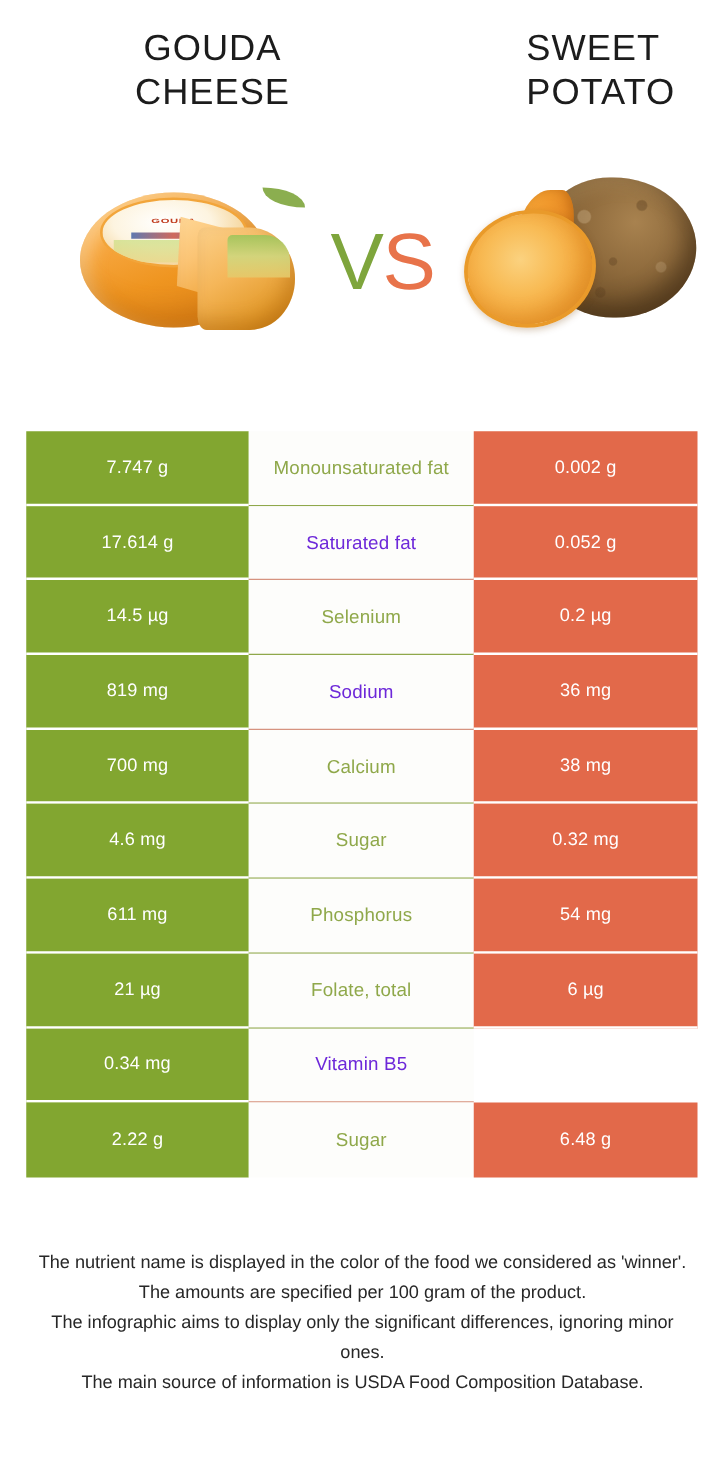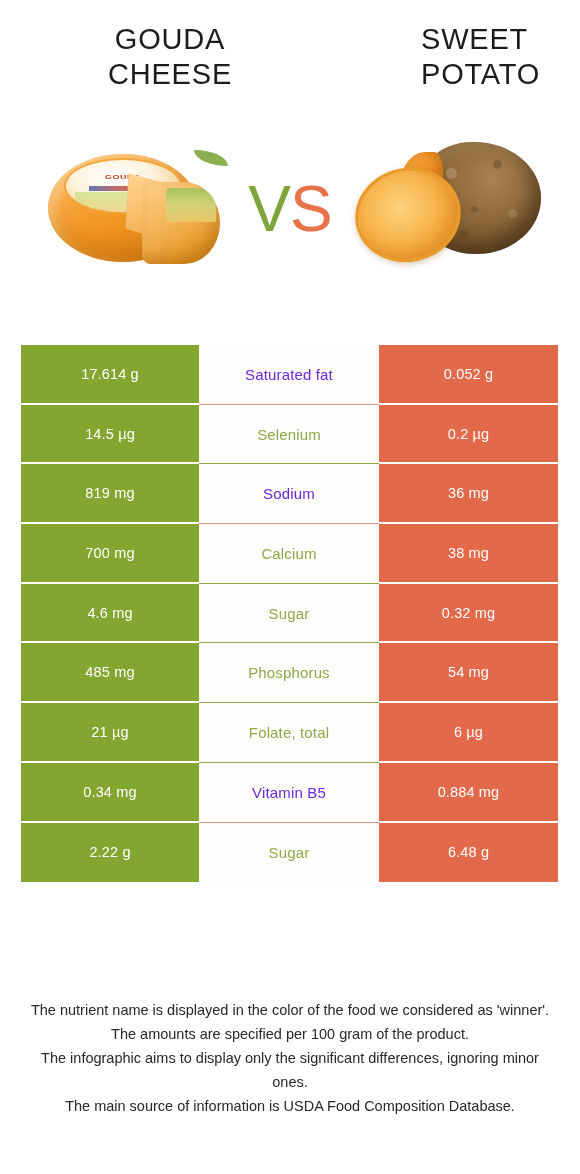--- a/index.html
+++ b/index.html
@@ -37,21 +37,21 @@
     text-transform: uppercase;
     font-family: "Liberation Sans", sans-serif;
   }
   .food-title.left  { left: 80px;  width: 180px; text-align: center; }
   .food-title.right { left: 405px; width: 175px; text-align: left; margin-left: 16px; }
 
   
   .hero {
     position: absolute;
     top: 118px;
-    left: 0;
+    left: 16px;
     width: 528px;
     height: 190px;
   }
 
   
   .cheese {
     position: absolute;
     left: 46px;
     top: 22px;
     width: 178px;
@@ -315,20 +315,25 @@
         <div class="potato-skin-tex"></div>
       </div>
       <div class="potato-cutface"></div>
       <div class="potato-slice"></div>
     </div>
 
   </div>
 
   <div class="table" id="comparison-table">
       <div class="row">
+        <div class="cell cell-left">7.747 g</div>
+        <div class="cell cell-mid win-left">Monounsaturated fat</div>
+        <div class="cell cell-right">0.002 g</div>
+      </div>
+      <div class="row">
         <div class="cell cell-left">17.614 g</div>
         <div class="cell cell-mid win-right">Saturated fat</div>
         <div class="cell cell-right">0.052 g</div>
       </div>
       <div class="row">
         <div class="cell cell-left">14.5 µg</div>
         <div class="cell cell-mid win-left">Selenium</div>
         <div class="cell cell-right">0.2 µg</div>
       </div>
       <div class="row">
@@ -340,33 +345,32 @@
         <div class="cell cell-left">700 mg</div>
         <div class="cell cell-mid win-left">Calcium</div>
         <div class="cell cell-right">38 mg</div>
       </div>
       <div class="row">
         <div class="cell cell-left">4.6 mg</div>
         <div class="cell cell-mid win-left">Sugar</div>
         <div class="cell cell-right">0.32 mg</div>
       </div>
       <div class="row">
-        <div class="cell cell-left">485 mg</div>
+        <div class="cell cell-left">611 mg</div>
         <div class="cell cell-mid win-left">Phosphorus</div>
         <div class="cell cell-right">54 mg</div>
       </div>
       <div class="row">
         <div class="cell cell-left">21 µg</div>
         <div class="cell cell-mid win-left">Folate, total</div>
         <div class="cell cell-right">6 µg</div>
       </div>
       <div class="row">
         <div class="cell cell-left">0.34 mg</div>
         <div class="cell cell-mid win-right">Vitamin B5</div>
-        <div class="cell cell-right">0.884 mg</div>
       </div>
       <div class="row">
         <div class="cell cell-left">2.22 g</div>
         <div class="cell cell-mid win-left">Sugar</div>
         <div class="cell cell-right">6.48 g</div>
       </div>
     </div>
 
   <div class="footer">
     <p>The nutrient name is displayed in the color of the food we considered as 'winner'.</p>

